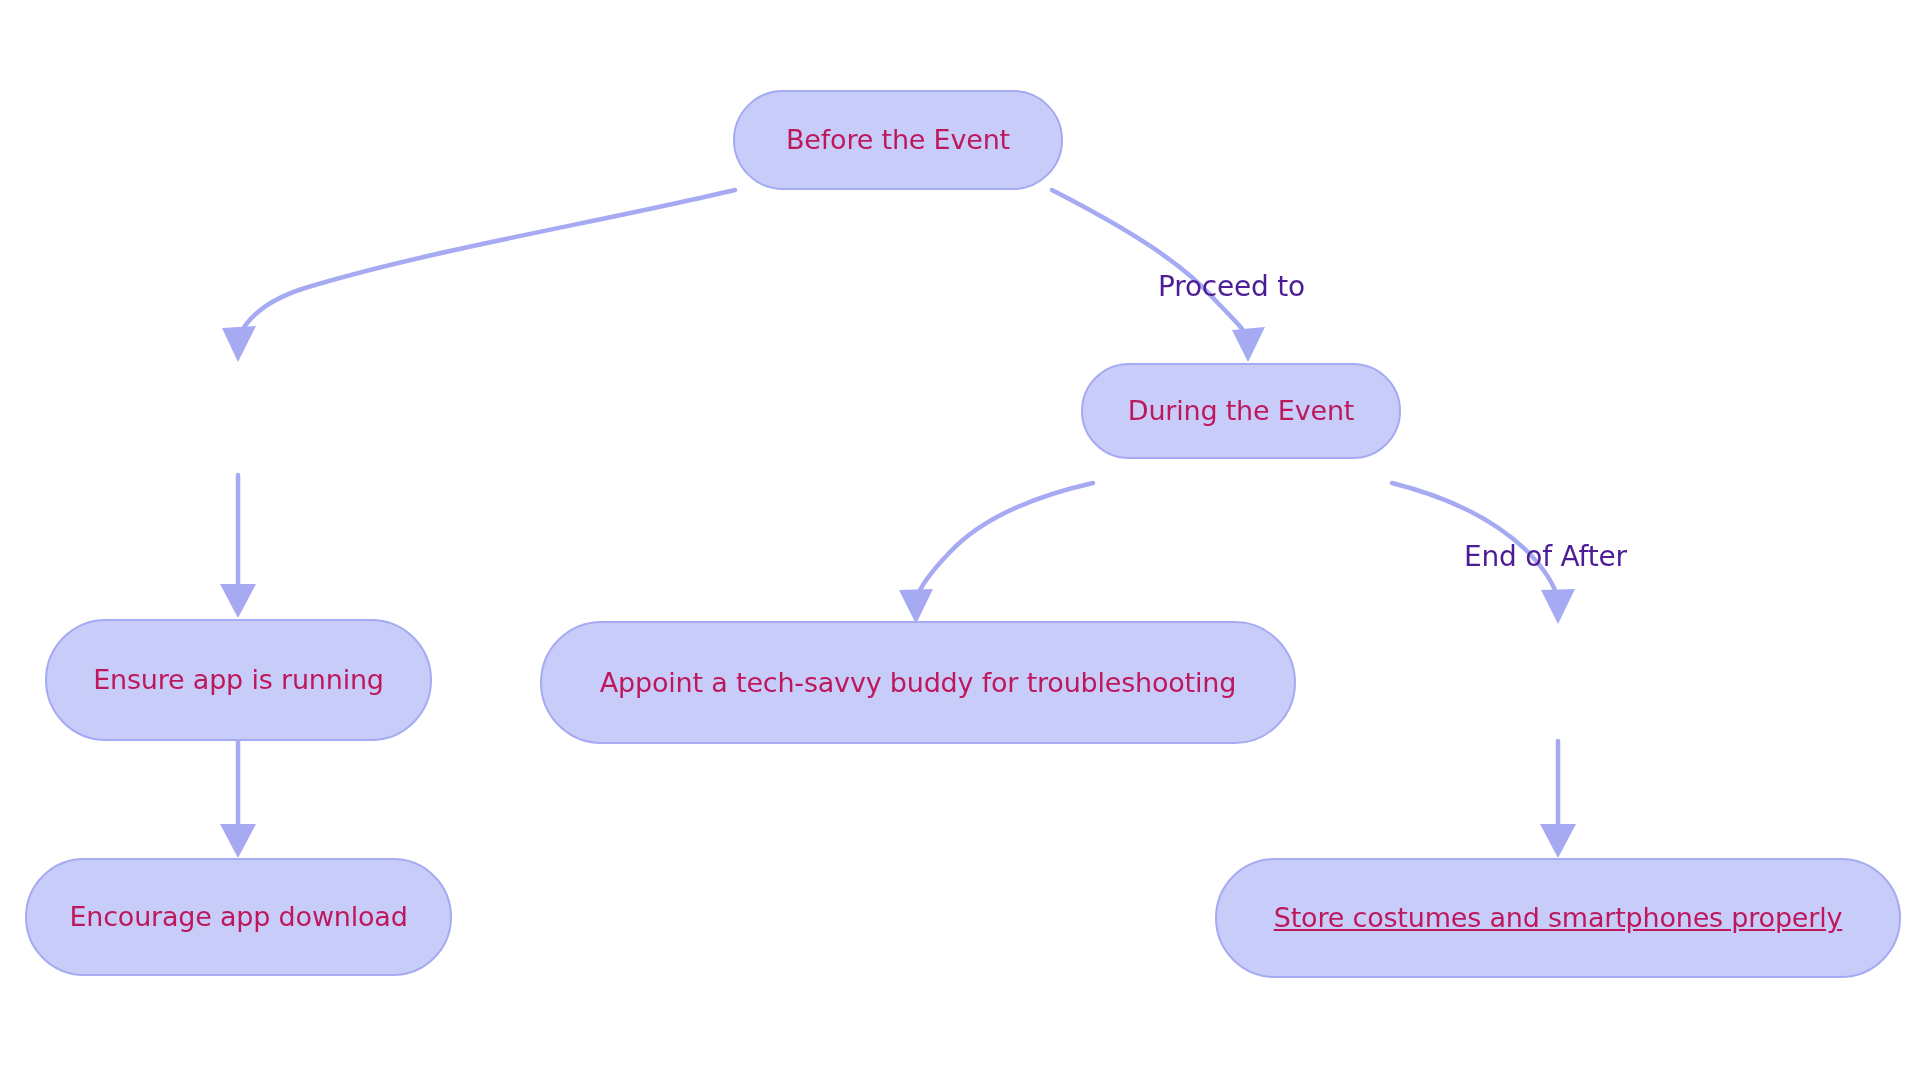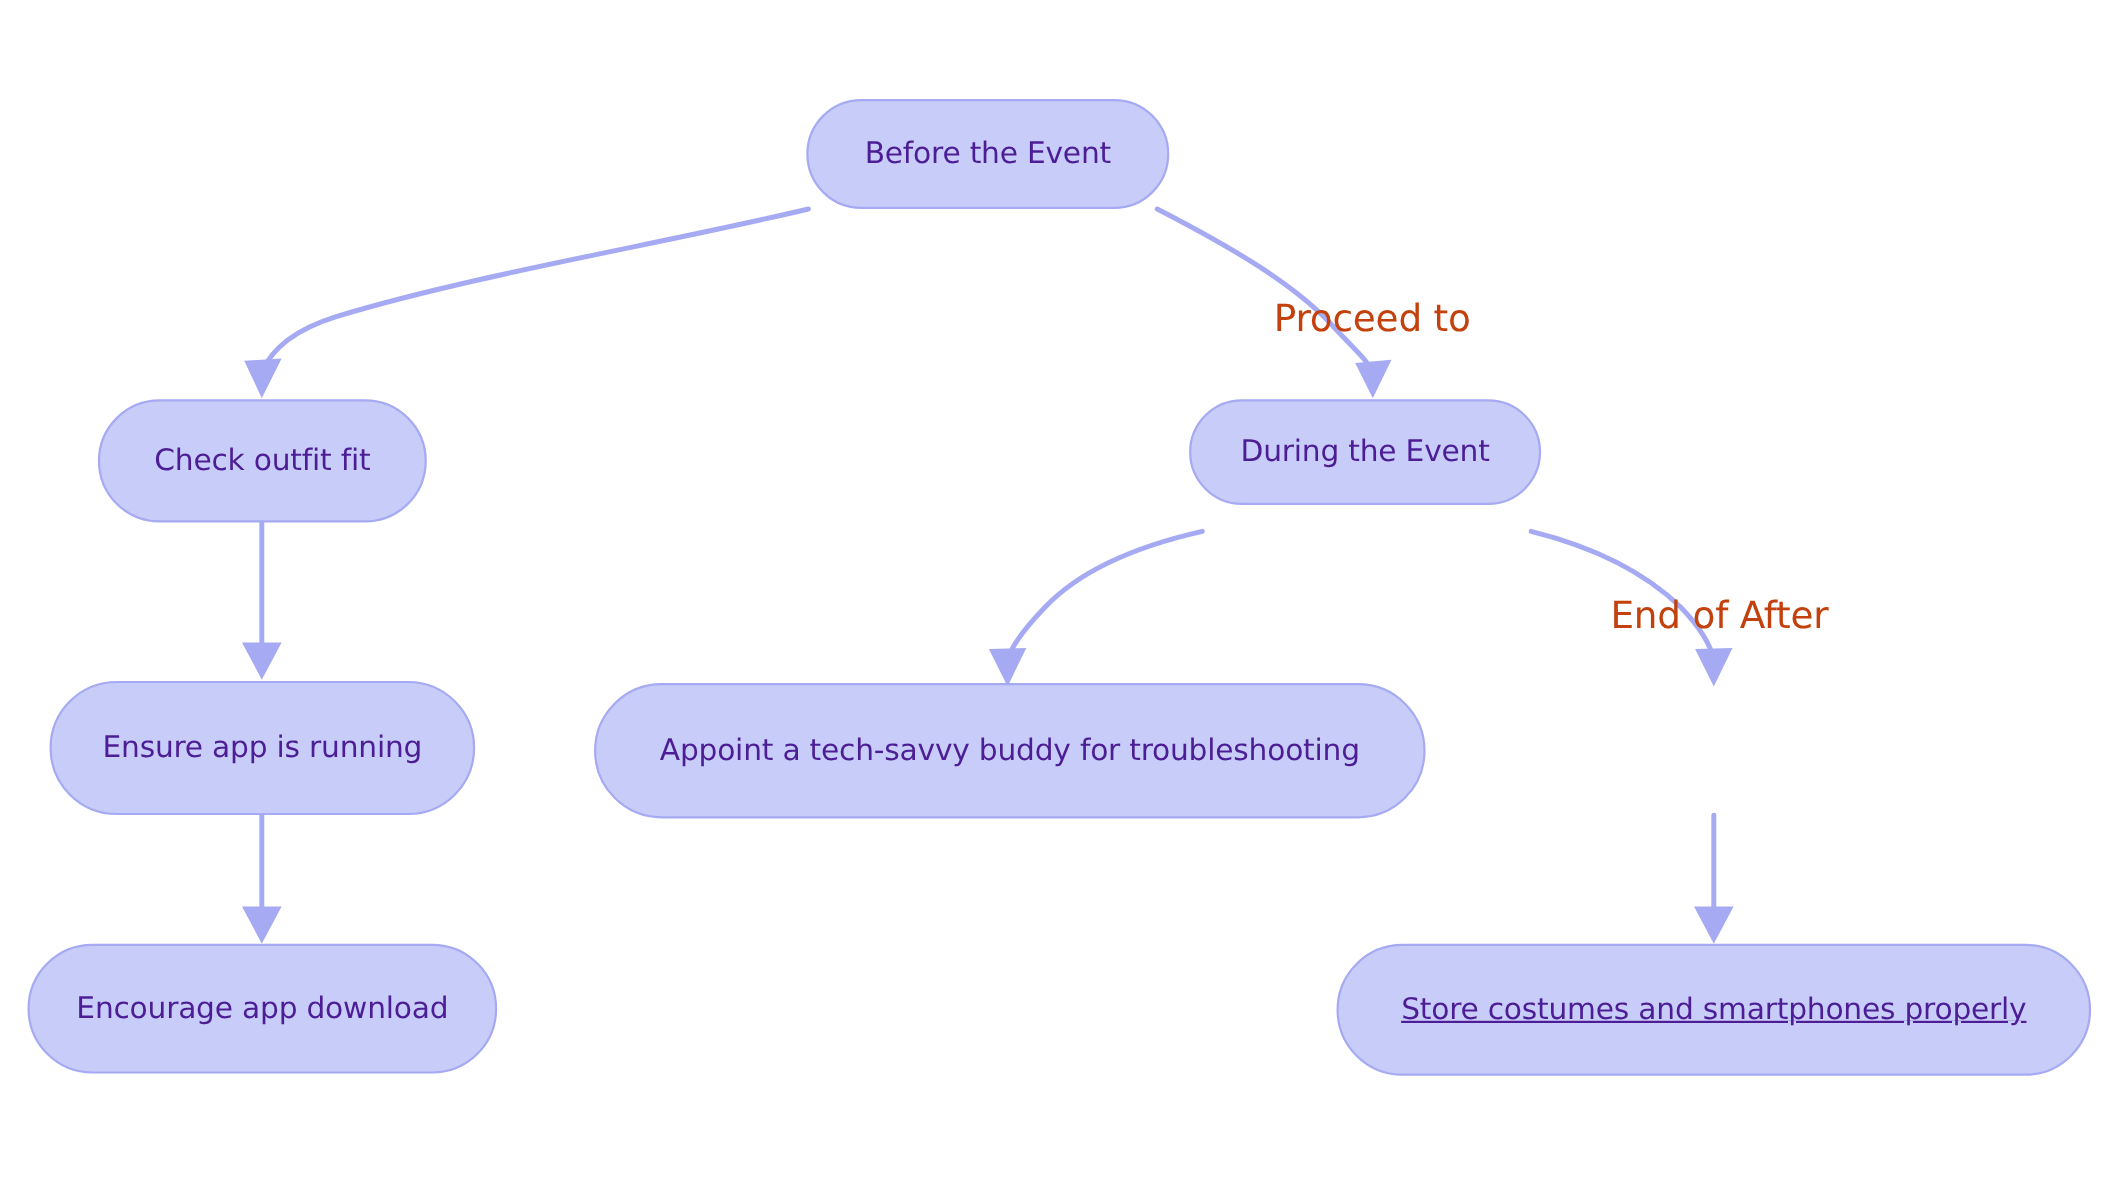--- a/index.html
+++ b/index.html
@@ -39,35 +39,35 @@
   }
   .node {
     position: absolute;
     box-sizing: border-box;
     background: #c8ccf9;
     border: 2px solid #a5aaf2;
     display: flex;
     align-items: center;
     justify-content: center;
     text-align: center;
-    color: #4c1d95;
+    color: #be185d;
     font-size: 27px;
     font-weight: 400;
     letter-spacing: -0.2px;
     line-height: 1.15;
     padding: 0 26px;
     white-space: nowrap;
   }
   .node-label {
     display: block;
   }
   .edge-label {
     position: absolute;
-    color: #c2410c;
-    font-size: 34px;
+    color: #4c1d95;
+    font-size: 28px;
     font-weight: 400;
     letter-spacing: -0.2px;
     white-space: nowrap;
     background: transparent;
     line-height: 1;
   }
 </style>
 </head>
 <body>
 
@@ -108,23 +108,20 @@
     <g>
       <path class="edge-path" d="M 1558,741 L 1558,832"></path>
       <polygon class="arrow-head" points="1558,858 1540,824 1576,824"></polygon>
     </g>
   </svg>
 
   <div class="node" style="left:733px; top:90px; width:330px; height:100px; border-radius:50px;">
     <span class="node-label">Before the Event</span>
   </div>
 
-  <div class="node" style="left:89px; top:363px; width:299px; height:112px; border-radius:56px;">
-    <span class="node-label">Check outfit fit</span>
-  </div>
 
   <div class="node" style="left:1081px; top:363px; width:320px; height:96px; border-radius:60px;">
     <span class="node-label">During the Event</span>
   </div>
 
   <div class="node" style="left:540px; top:621px; width:756px; height:123px; border-radius:62px;">
     <span class="node-label">Appoint a tech-savvy buddy for troubleshooting</span>
   </div>
 
   <div class="node" style="left:45px; top:619px; width:387px; height:122px; border-radius:61px;">

